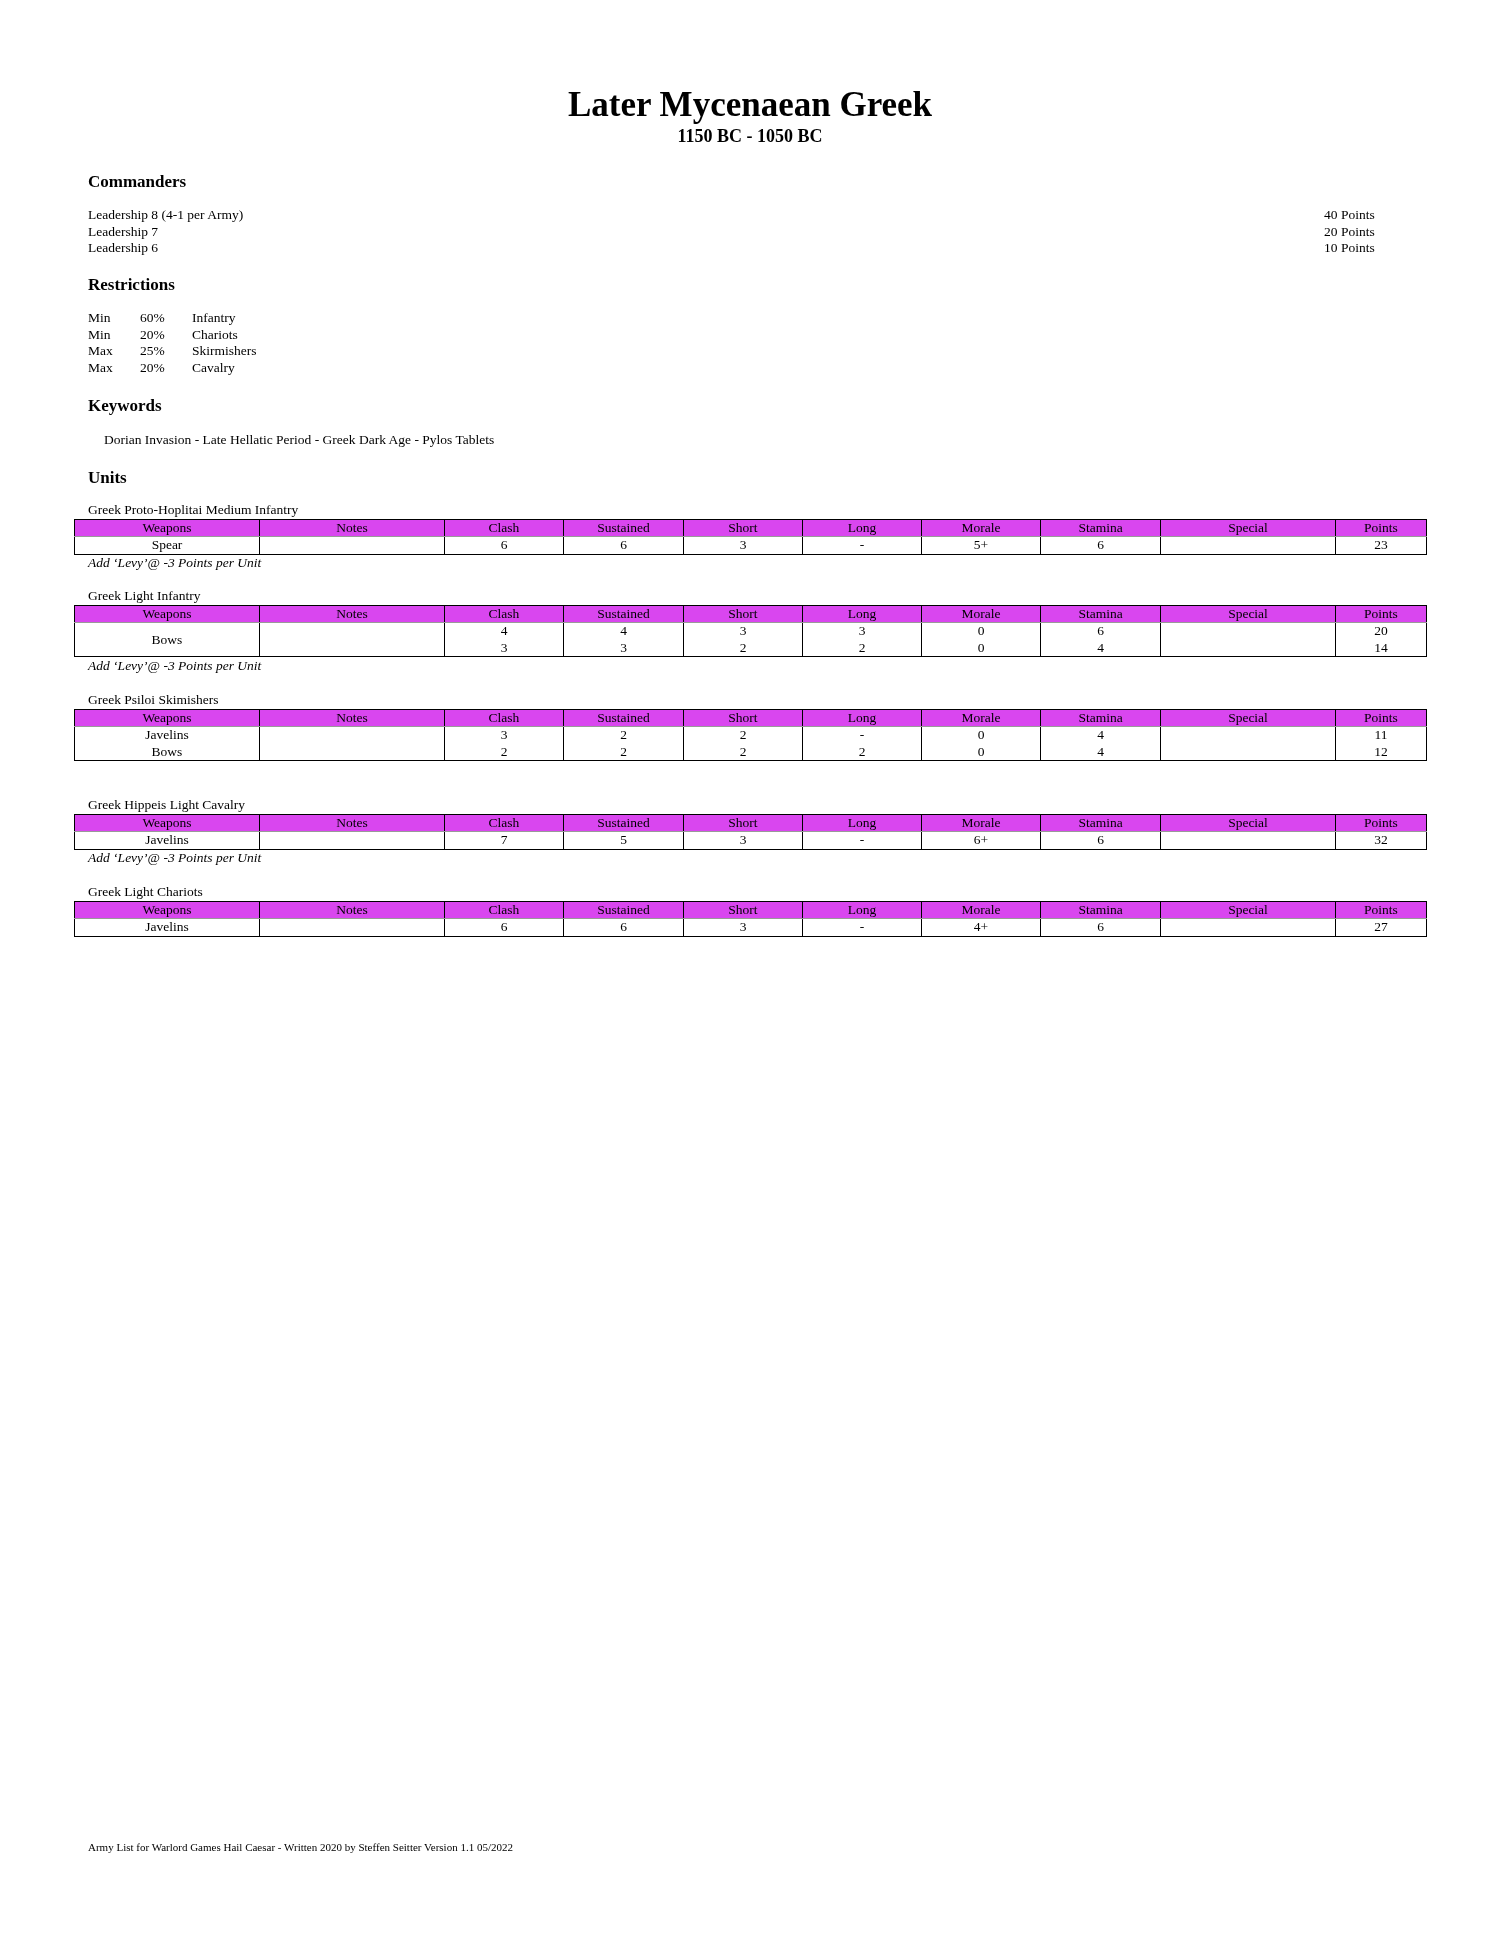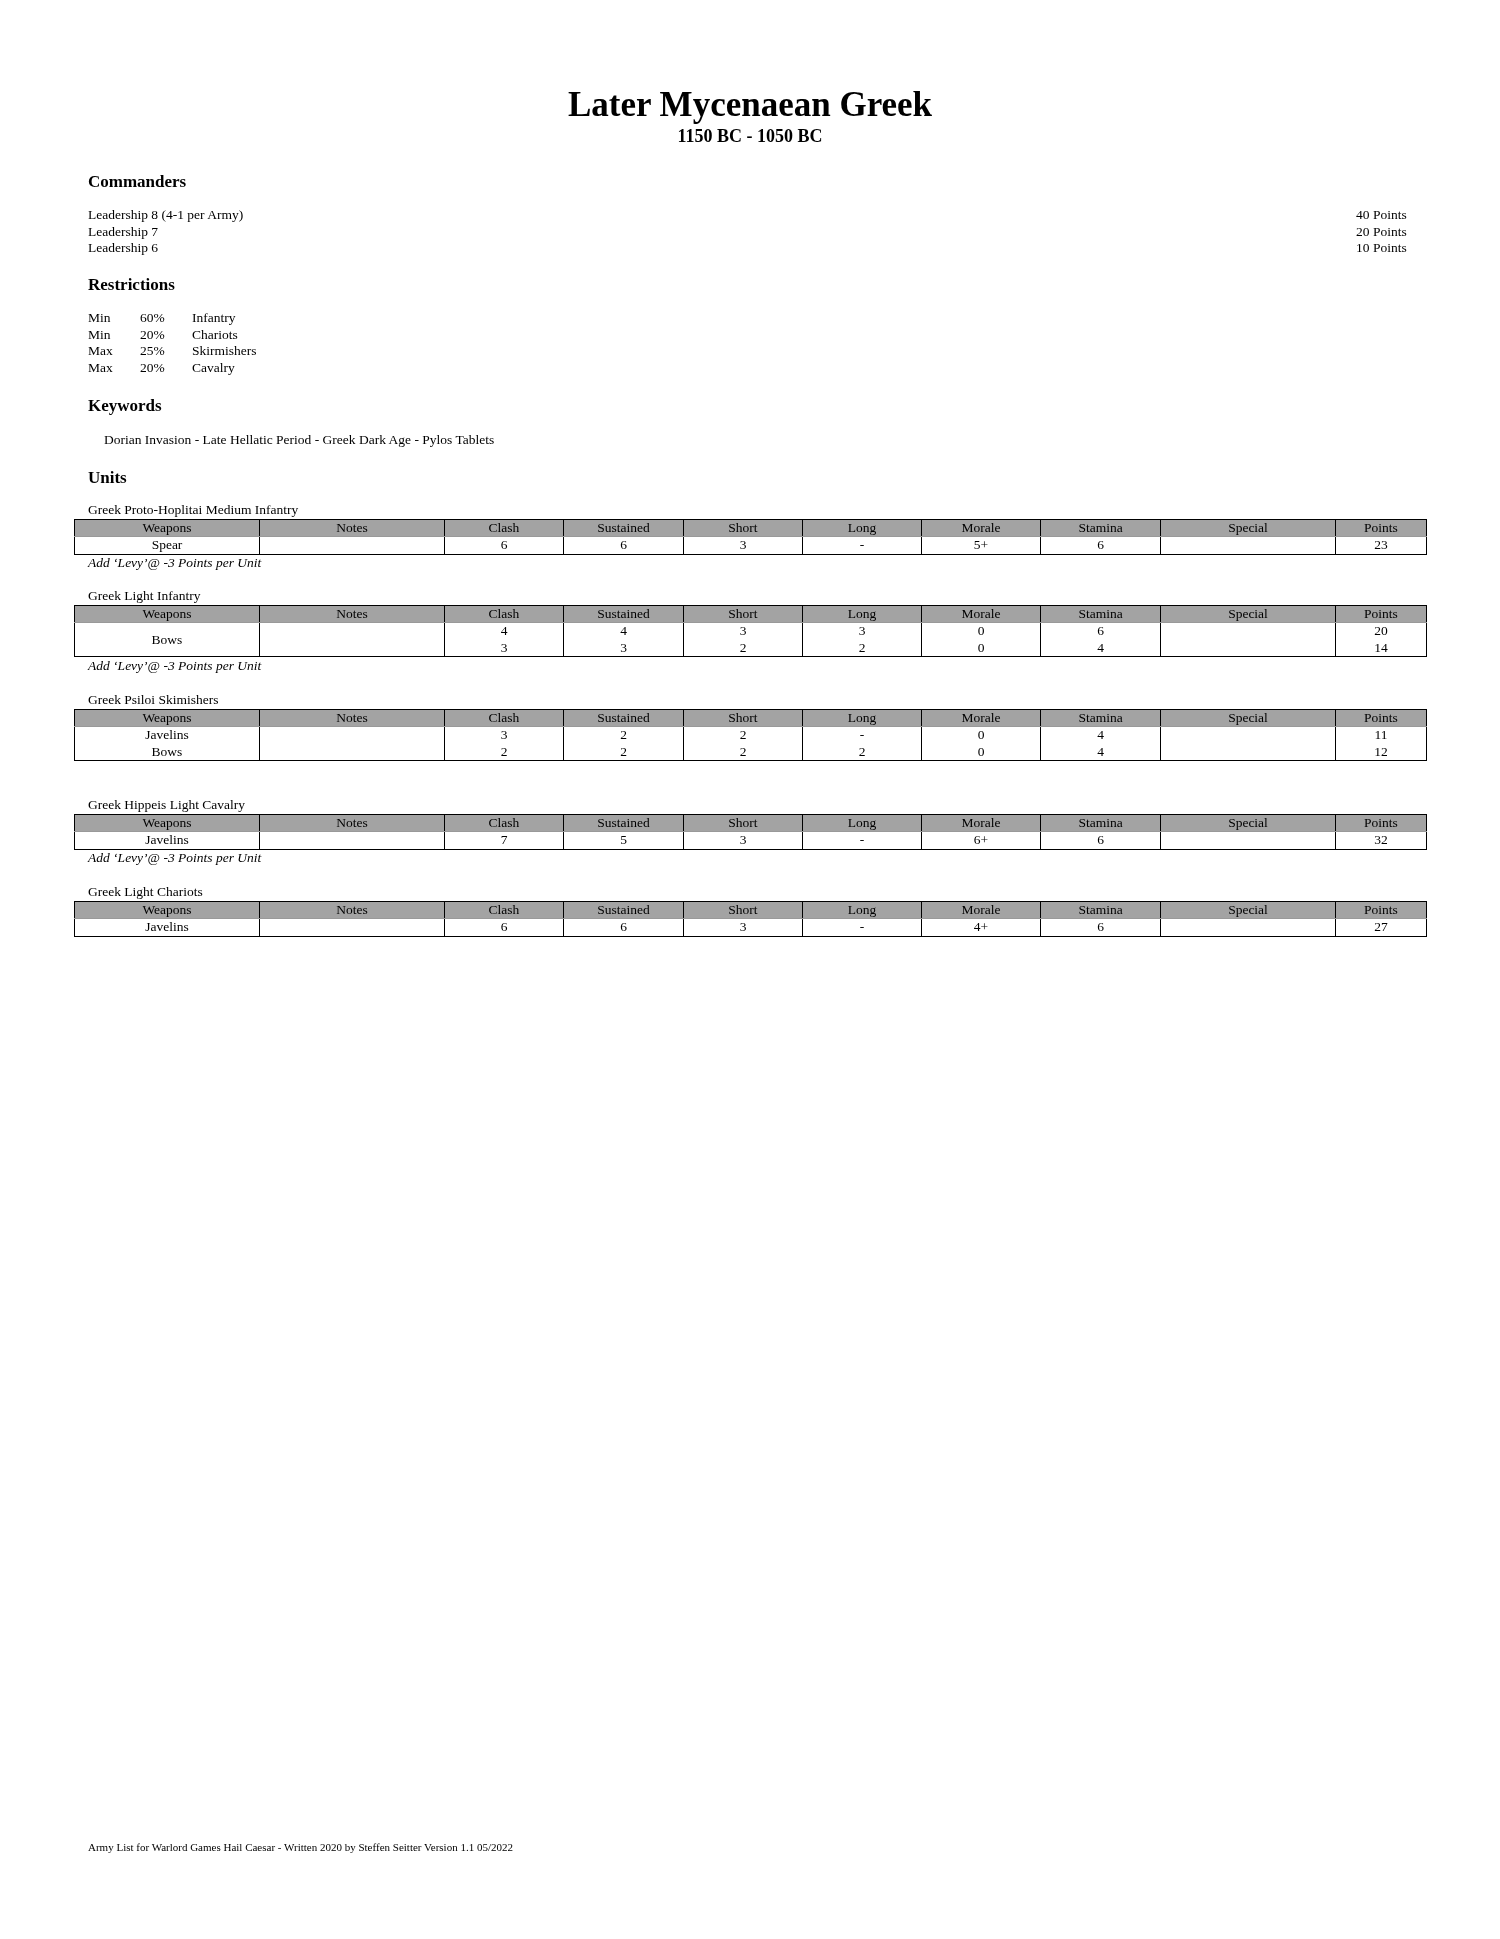--- a/index.html
+++ b/index.html
@@ -12,38 +12,38 @@
       font-size: 35px; font-weight: bold; line-height: 38px;
     }
     .subtitle {
       position: absolute; left: 0; width: 1500px; top: 126px; text-align: center;
       font-size: 18px; font-weight: bold; line-height: 20px;
     }
     .h2 { position: absolute; left: 88px; font-size: 17px; font-weight: bold; line-height: 20px; }
     .small { font-size: 13.5px; line-height: 16.5px; }
     .abs { position: absolute; }
     .cmd-list { left: 88px; top: 207px; }
-    .cmd-pts { left: 1356px; top: 207px; }
+    .cmd-pts { left: 1324px; top: 207px; }
     .restr { left: 88px; top: 310px; border-collapse: collapse; }
     .restr td { padding: 0; font-size: 13.5px; line-height: 16.5px; vertical-align: top; }
     .restr td.c1 { width: 52px; }
     .restr td.c2 { width: 52px; }
     .keywords { left: 104px; top: 432px; }
     .unit-name { position: absolute; left: 88px; font-size: 13.5px; line-height: 16px; }
     .note { position: absolute; left: 88px; font-size: 13.5px; line-height: 16px; font-style: italic; }
     table.stats {
       position: absolute; left: 74px; width: 1353px; border-collapse: collapse;
       table-layout: fixed; border: 1.5px solid #000;
     }
     table.stats th, table.stats td {
       font-size: 13.5px; line-height: 16.4px; font-weight: normal; text-align: center;
       padding: 0; border-left: 1.5px solid #000; border-right: 1.5px solid #000;
       white-space: nowrap; overflow: hidden;
     }
-    table.stats thead th { background: #a3a3a3; border-bottom: 1px solid #999; }
+    table.stats thead th { background: #d946ef; border-bottom: 1px solid #999; }
     table.stats td { vertical-align: middle; }
     .footer { position: absolute; left: 88px; top: 1840px; font-size: 11px; line-height: 14px; }
   </style>
 </head>
 <body>
 
 <div class="title">Later Mycenaean Greek</div>
 <div class="subtitle">1150 BC - 1050 BC</div>
 
 <div class="h2" style="top:172px;">Commanders</div>

